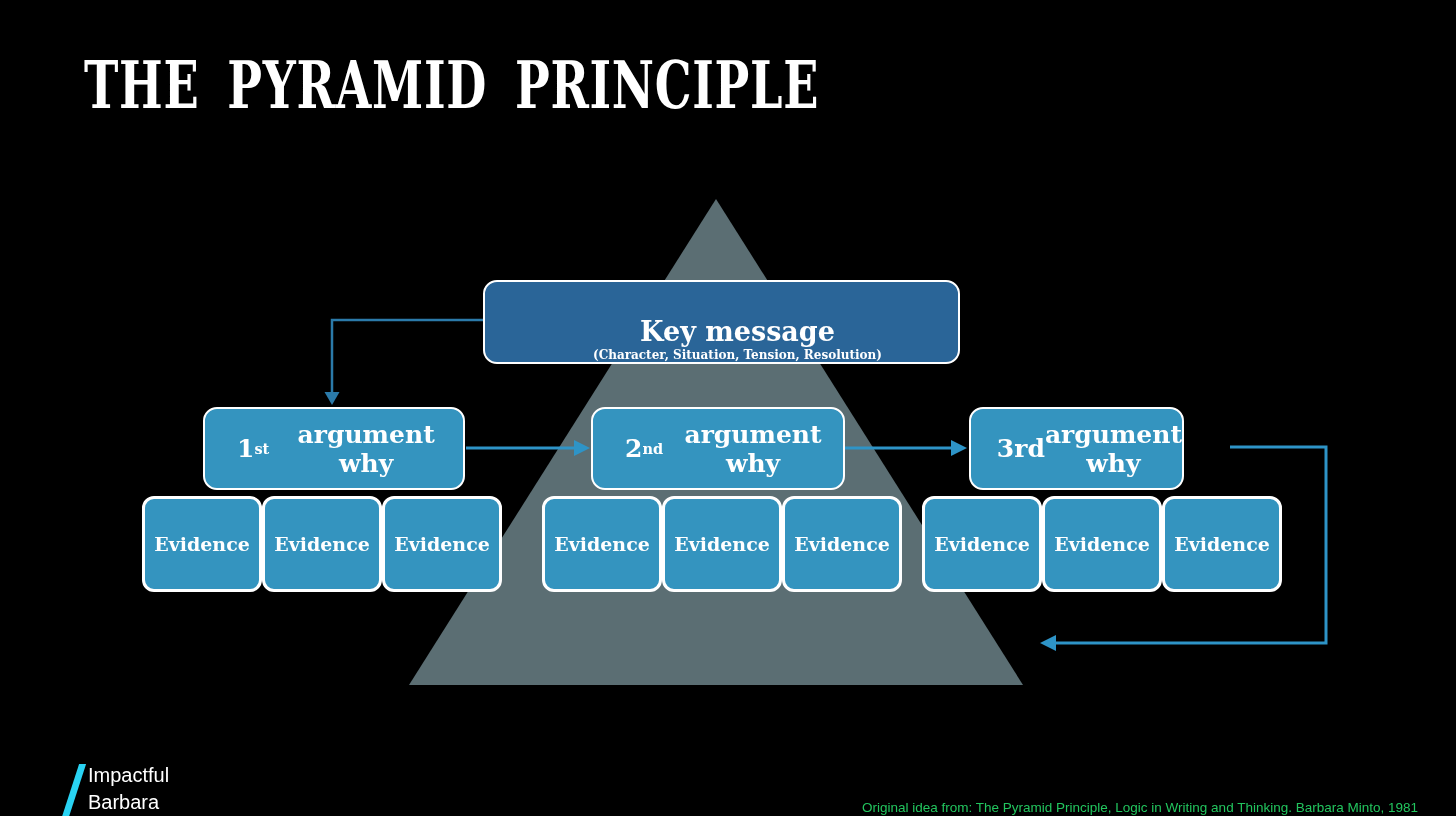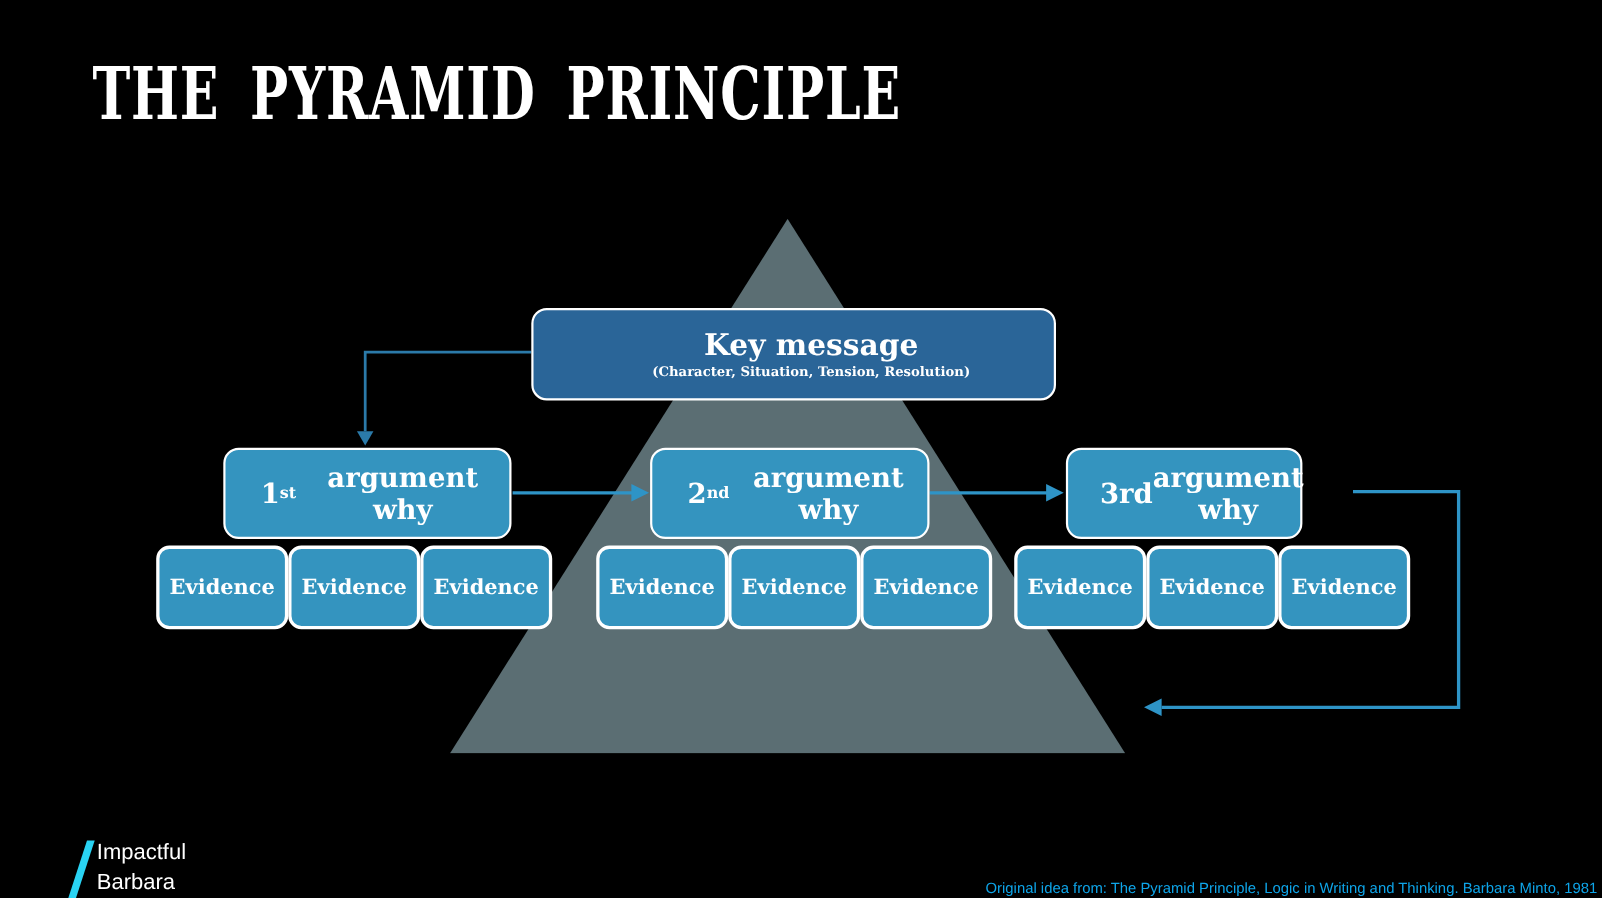--- a/index.html
+++ b/index.html
@@ -29,21 +29,21 @@
   
   .arrows { position:absolute; left:0; top:0; z-index:2; }
   .arrow-line  { stroke:var(--arrow,#2e94c7); stroke-width:3; fill:none; }
   .arrow-line-dark { stroke:var(--arrow-dark,#2b7aa9); stroke-width:2.5; fill:none; }
   .arrow-head  { fill:var(--arrow,#2e94c7); }
   .arrow-head-dark { fill:var(--arrow-dark,#2b7aa9); }
 
   
   .node {
     position:absolute; z-index:3; box-sizing:border-box;
-    display:flex; flex-direction:column; align-items:center; justify-content:center;
+    display:flex; flex-direction:column; align-items:center; justify-content:flex-end;
     color:#fff; text-align:center;padding-left:32px;
   }
   .key-message {
     left:483px; top:256px; width:477px; height:84px;
     background:var(--key-message-fill,#2a6598);
     border:2.5px solid #fff; border-radius:14px;
   }
   .key-message .l1 { font-size:27px; font-weight:700; }
   .key-message .l2 { font-size:12px; font-weight:700; margin-top:1px; }
 
@@ -54,21 +54,21 @@
     font-size:25px; font-weight:700; flex-direction:row;
   }
   .argument sup { font-size:58%; line-height:0; }
   .arg1 { left:203px; width:262px; }
   .arg2 { left:591px; width:254px; }
   .arg3 { left:969px; width:215px; }
 
   .evidence-group { position:absolute; top:472px; display:flex; z-index:3; }
   .eg1 { left:142px; } .eg2 { left:542px; } .eg3 { left:922px; }
   .evidence {
-    box-sizing:border-box; width:120px; height:76px;
+    box-sizing:border-box; width:120px; height:96px;
     background:var(--evidence-fill,#3494bf);
     border:3px solid #fff; border-radius:12px;
     display:flex; align-items:center; justify-content:center;
     color:#fff; font-size:19px; font-weight:700;
   }
 
   .conclusion {
     left:410px; top:581px; width:628px; height:78px;
     background:var(--conclusion-fill,#55b4bf);
     border:3px solid #f2ede2; border-radius:14px;
@@ -83,22 +83,22 @@
     background:var(--logo-accent,#29d3f3);
     transform:skewX(-18deg);
   }
   .logo-text {
     margin-left:11px; color:#fff;
     font-family:"Liberation Sans", sans-serif;
     font-size:20px; line-height:27px; font-weight:400;
   }
 
   .credit {
-    position:absolute; right:4px; top:776px; z-index:4;
-    color:#0ea5e9; font-family:"Liberation Sans", sans-serif;
+    position:absolute; right:38px; top:776px; z-index:4;
+    color:#22c55e; font-family:"Liberation Sans", sans-serif;
     font-size:13.5px; font-weight:400;
   }
 </style>
 </head>
 <body>
 
 <div class="slide">
 
   <div class="title">THE PYRAMID PRINCIPLE</div>
 

